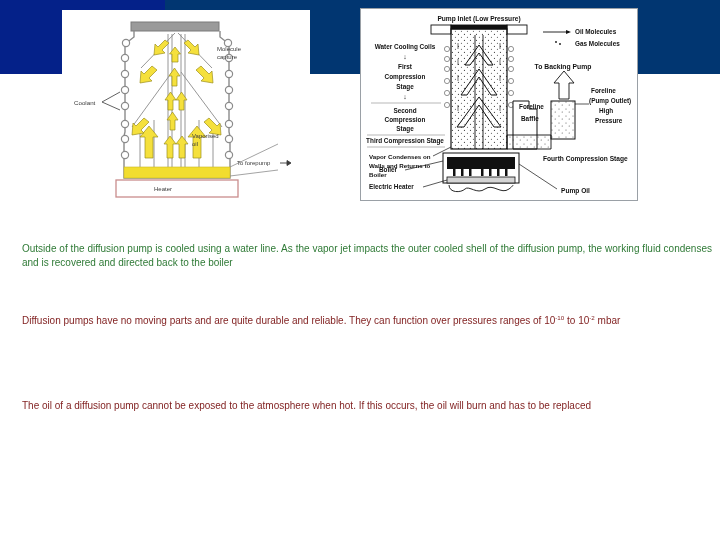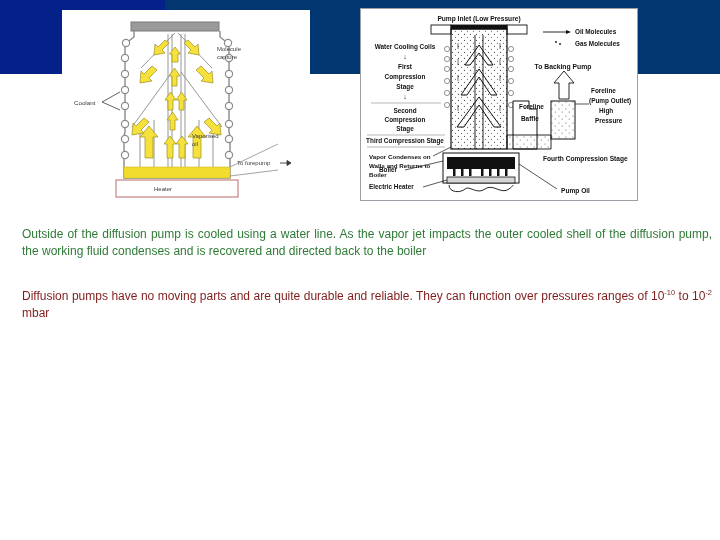--- a/index.html
+++ b/index.html
@@ -49,22 +49,22 @@
   }
   #fig-right svg { display: block; }
 
   
   #body-text {
     position: absolute;
     left: 22px; top: 226px;
     width: 690px;
   }
   .para {
-    margin: 0 0 0 0;
-    font-size: 12px;
+    margin: 16px 0 0 0;
+    font-size: 10px;
     line-height: 1.42;
     text-align: justify;
     text-justify: inter-word;
   }
   .para.green { color: #2f7a36; }
   .para.red   { color: #7f1d1d; }
   .gap-a { height: 28px; }
   .gap-b { height: 27px; }
   .gap-c { height: 27px; }
   sup { font-size: 0.62em; vertical-align: super; line-height: 0; }
@@ -308,13 +308,14 @@
 
 <div id="body-text">
   <p class="para green">Outside of the diffusion pump is cooled using a water line. As the vapor jet impacts the outer cooled shell of the diffusion pump, the working fluid condenses and is recovered and directed back to the boiler</p>
   <div class="gap-a"></div>
 
   <p class="para red"><span>Diffusion pumps have no moving parts and are quite durable and reliable. They can function over pressures ranges of 10</span><sup>-10</sup><span> to 10</span><sup>-2</sup><span> mbar</span></p>
   <div class="gap-b"></div>
 
   <div class="gap-c"></div>
 
+  <p class="para red">The oil of a diffusion pump cannot be exposed to the atmosphere when hot. If this occurs, the oil will burn and has to be replaced</p>
 </div>
 
 </body></html>

